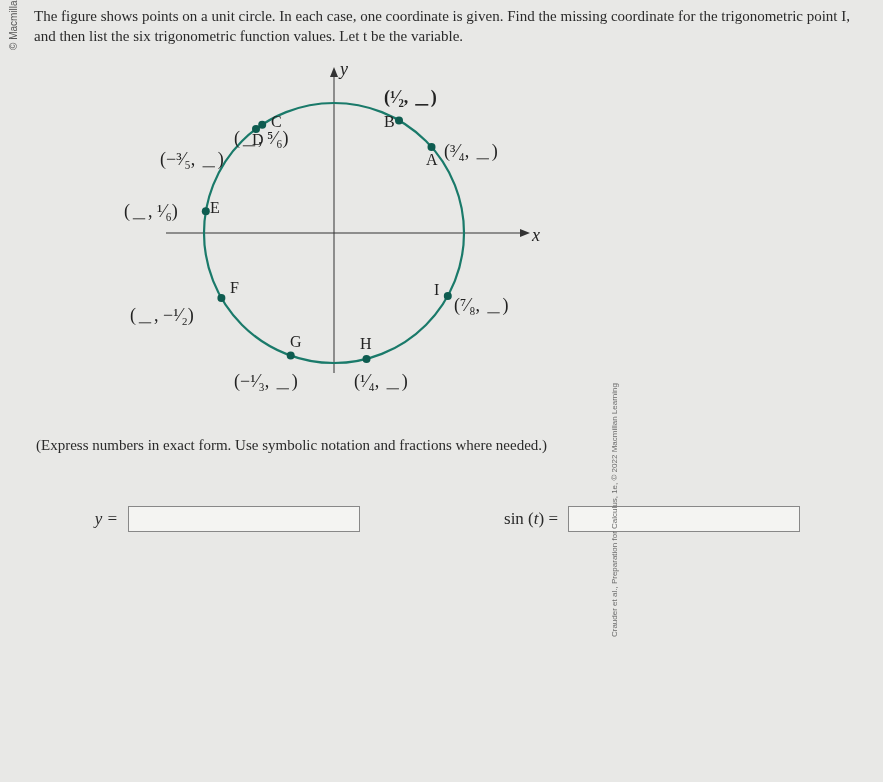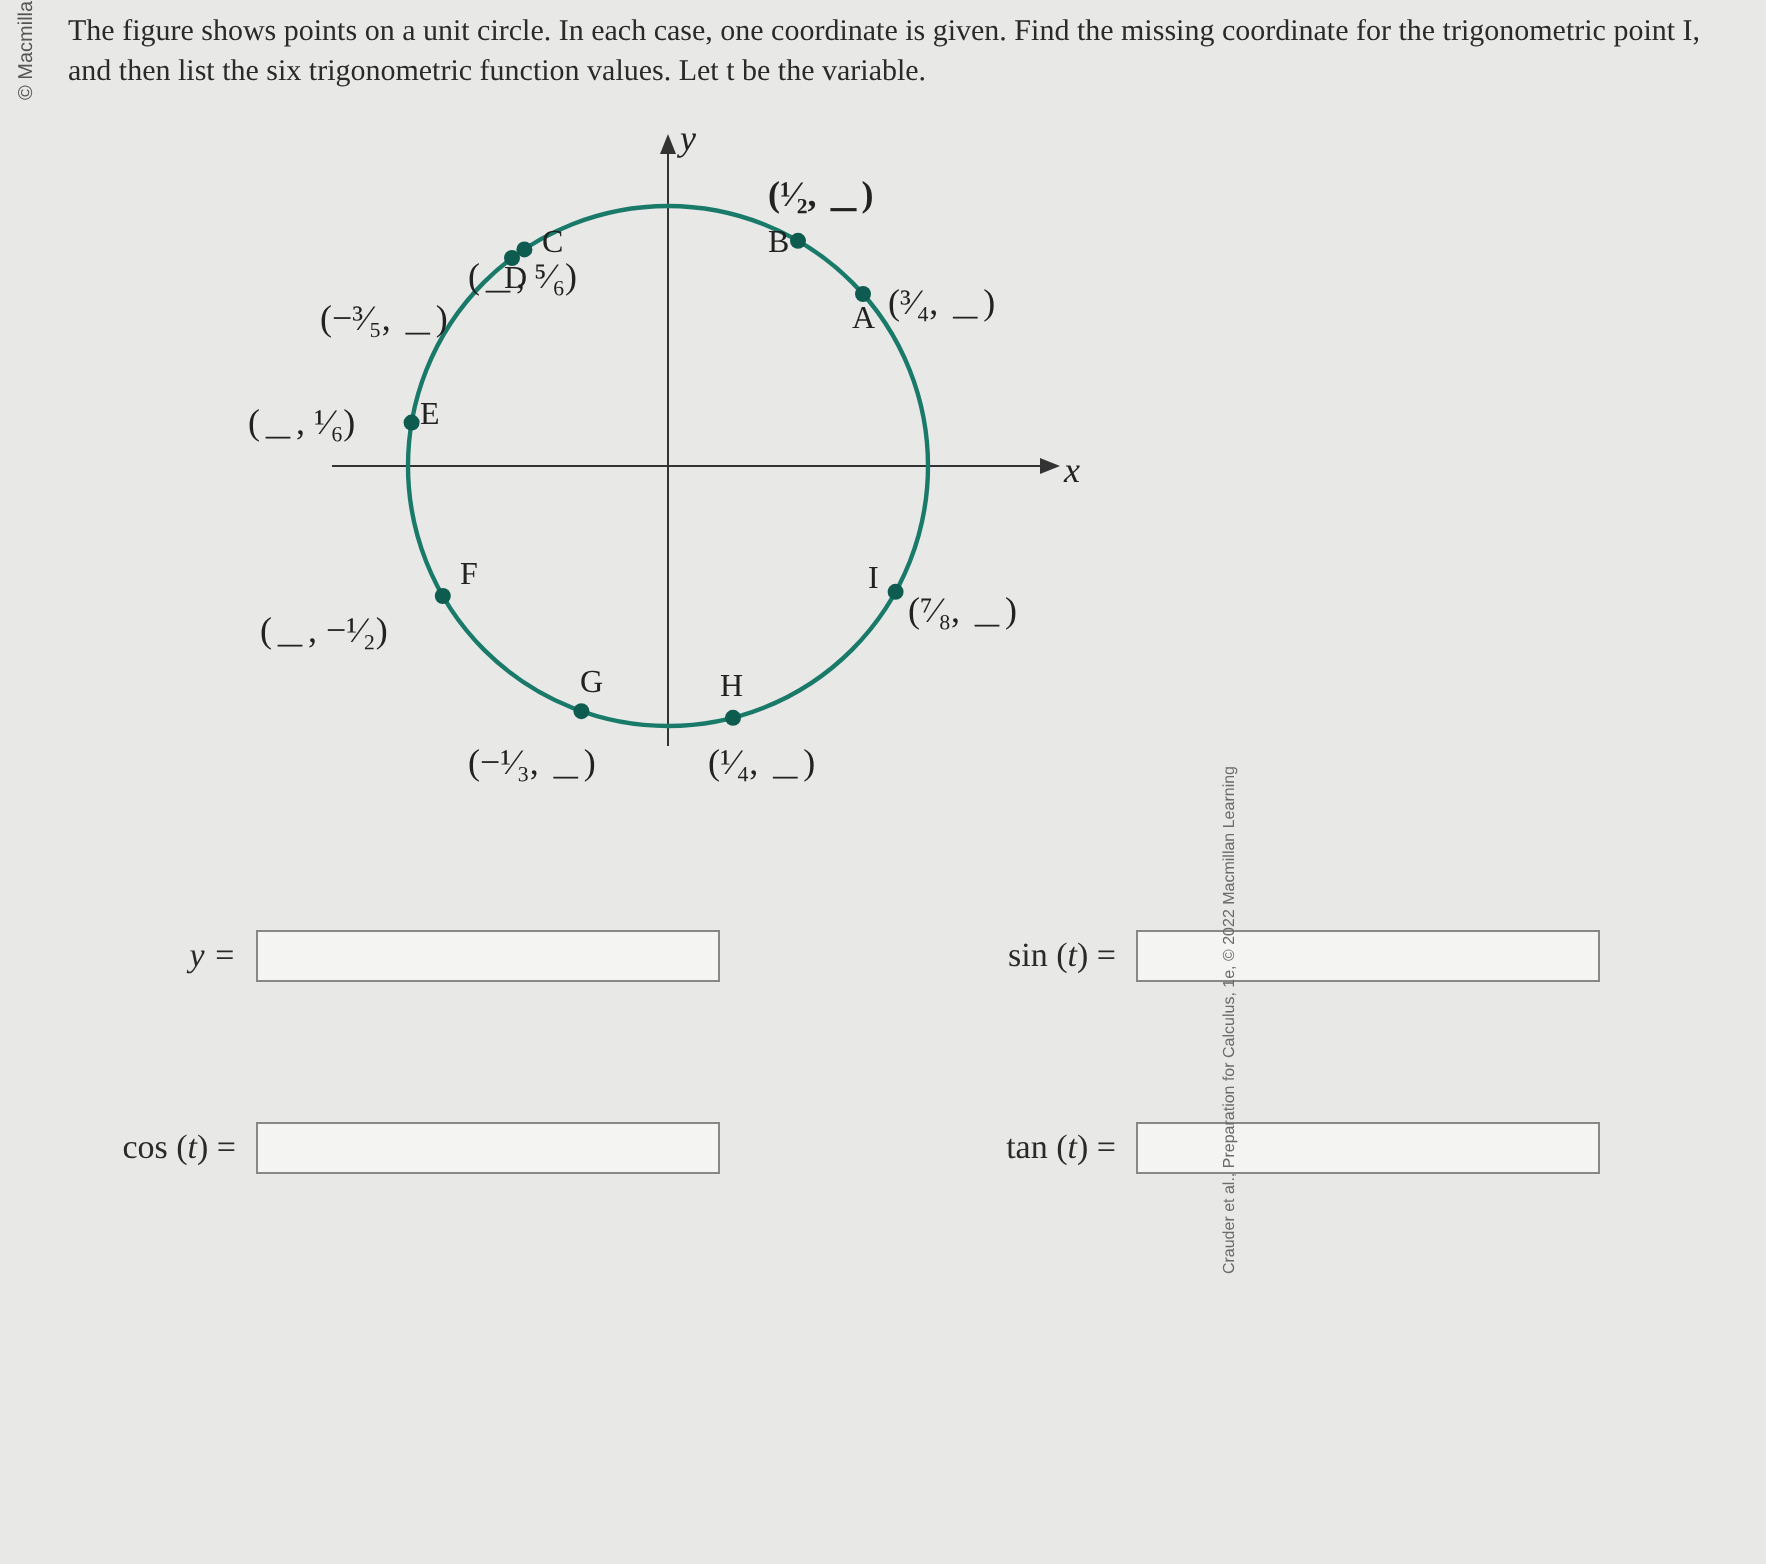--- a/index.html
+++ b/index.html
@@ -153,37 +153,28 @@
     <div class="lbl" style="left:96px;  top:58px;margin-top:36px;">(−³⁄₅, ＿)</div>
     <div class="lbl" style="left:60px;  top:146px;">(＿, ¹⁄₆)</div>
     <div class="lbl" style="left:66px;  top:250px;">(＿, −¹⁄₂)</div>
     <div class="lbl" style="left:170px; top:316px;">(−¹⁄₃, ＿)</div>
     <div class="lbl" style="left:290px; top:316px;">(¹⁄₄, ＿)</div>
     <div class="lbl" style="left:390px; top:240px;">(⁷⁄₈, ＿)</div>
 
     <div class="attrib-vertical">Crauder et al., Preparation for Calculus, 1e, © 2022 Macmillan Learning</div>
   </div>
 
+  <p class="instruction">(Express numbers in exact form. Use symbolic notation and fractions where needed.)</p>
 
   <div class="answers">
     <div class="row">
       <div class="pair">
         <span class="albl">y =</span>
         <input class="box" value="" style="">
       </div>
       <div class="pair">
         <span class="albl"><span class="rm">sin (</span>t<span class="rm">) =</span></span>
         <input class="box" value="" style="">
       </div>
     </div>
-    <div class="row">
-      <div class="pair">
-        <span class="albl"><span class="rm">cos (</span>t<span class="rm">) =</span></span>
-        <input class="box" value="" style="">
-      </div>
-      <div class="pair">
-        <span class="albl"><span class="rm">tan (</span>t<span class="rm">) =</span></span>
-        <input class="box" value="" style="">
-      </div>
-    </div>
   </div>
 
 </div>
 
 </body></html>

